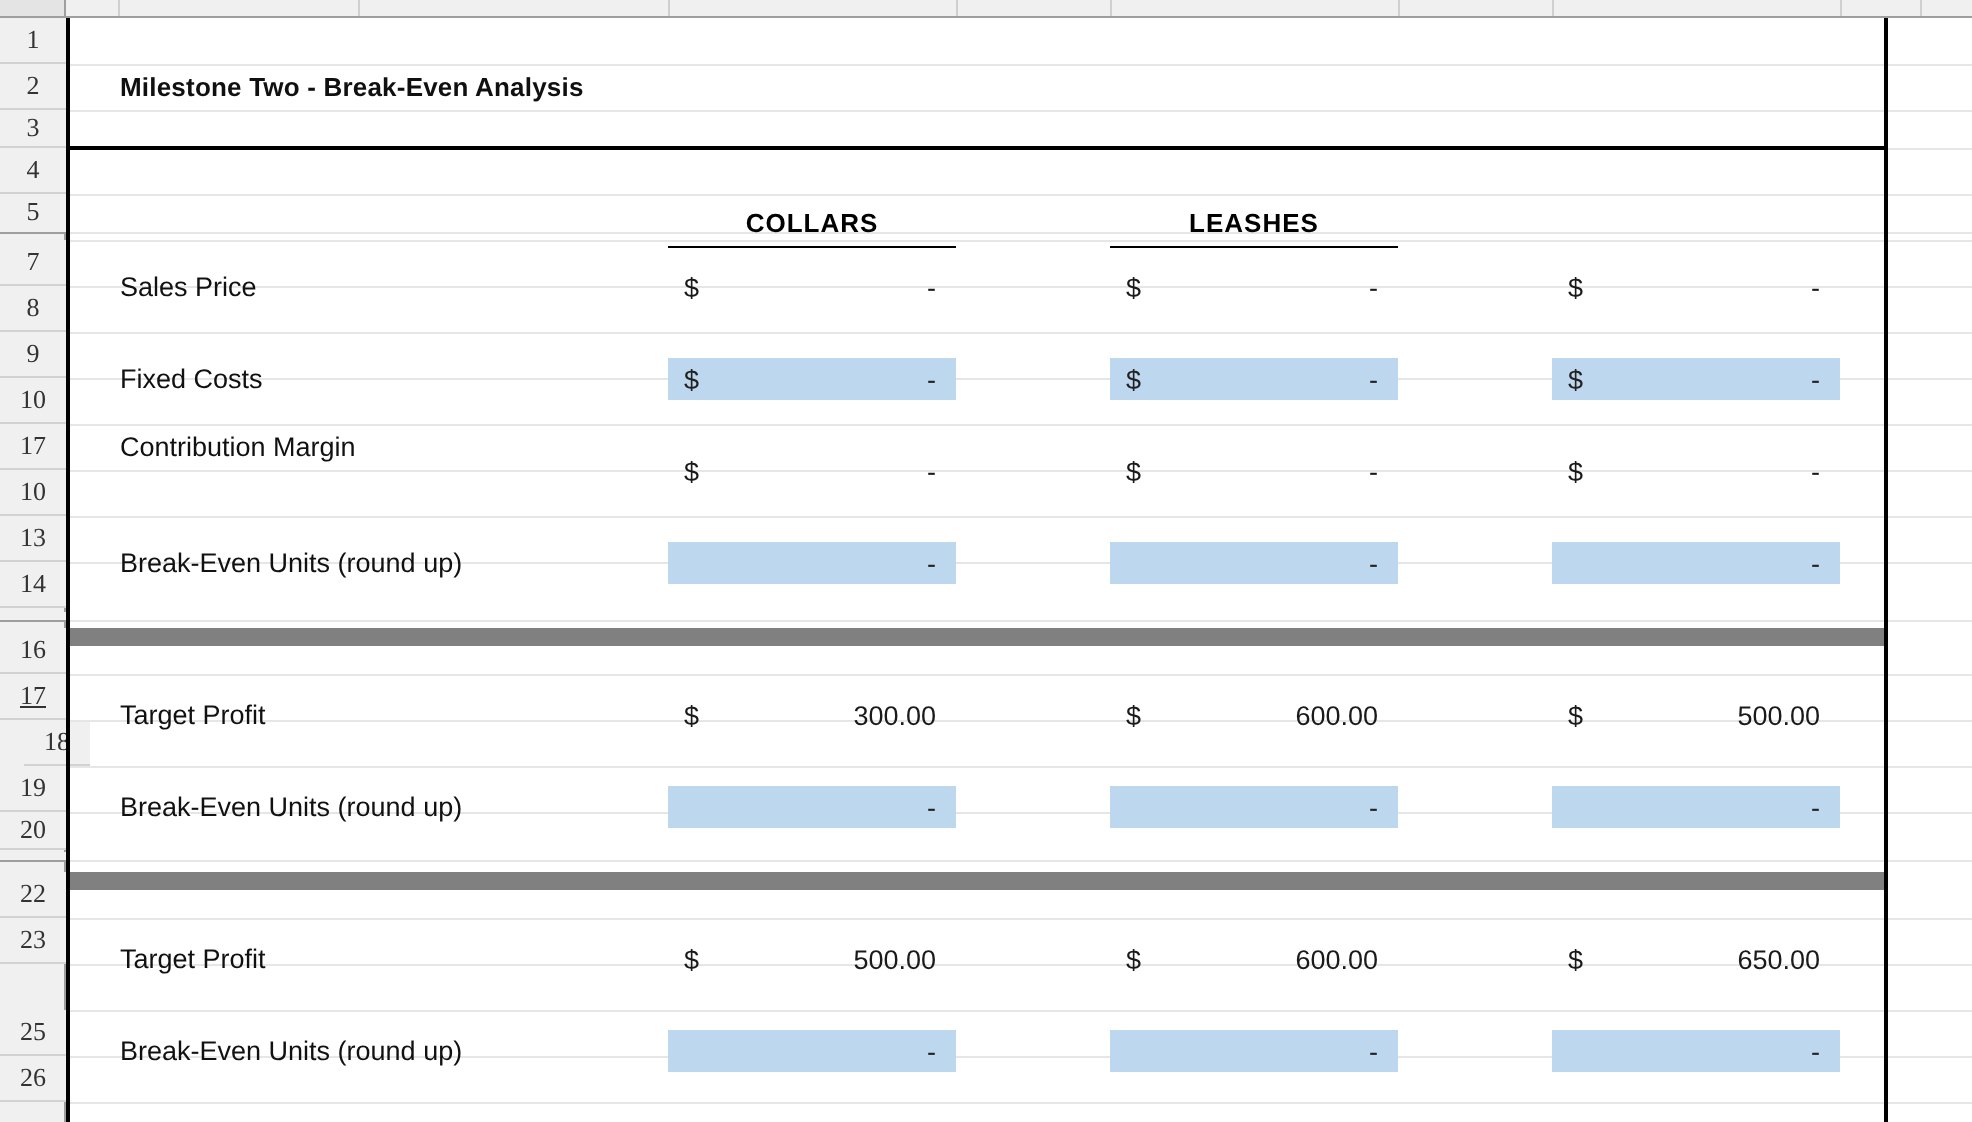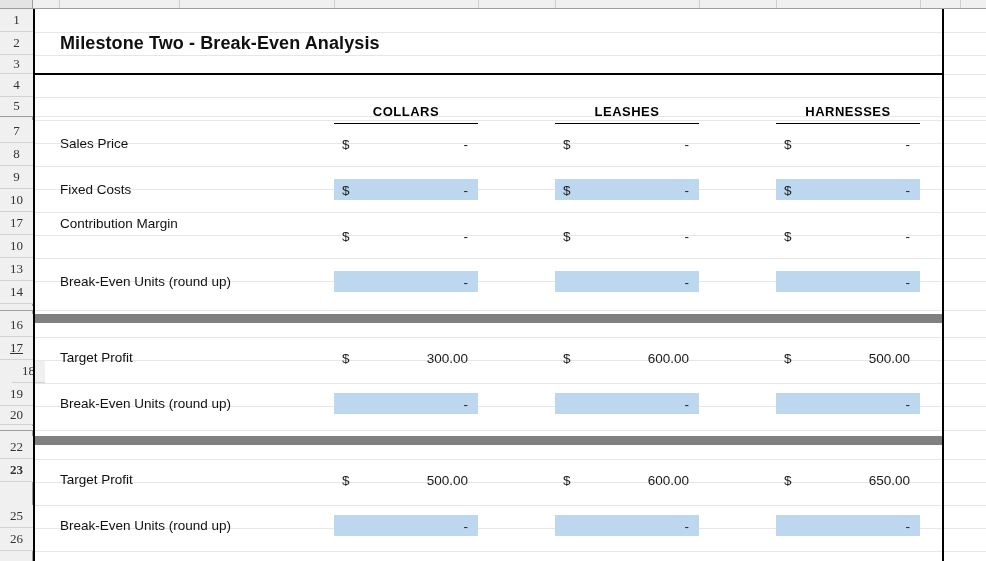--- a/index.html
+++ b/index.html
@@ -45,21 +45,21 @@
 
   
   .frame-top{position:absolute;left:33px;top:73px;width:911px;height:2px;background:#000;}
   .frame-left{position:absolute;left:33px;top:9px;width:2px;height:552px;background:#000;}
   .frame-right{position:absolute;left:942px;top:9px;width:2px;height:552px;background:#000;}
 
   
   .cell{position:absolute;box-sizing:border-box;font-size:13.5px;color:#000;
         display:flex;align-items:center;}
   .title{
-    font-size:18px;font-weight:bold;color:#101010;letter-spacing:.1px;
+    font-size:13px;font-weight:bold;color:#101010;letter-spacing:.1px;
   }
   .rowlabel{font-size:13.5px;color:#111;}
   .colhead{
     font-weight:bold;font-size:13px;letter-spacing:.5px;color:#000;
     justify-content:center;border-bottom:1.6px solid #000;
   }
   .money{position:absolute;box-sizing:border-box;font-size:13.5px;color:#1a1a1a;}
   .money .sym{position:absolute;left:8px;top:50%;transform:translateY(-50%);}
   .money .val{position:absolute;right:10px;top:50%;transform:translateY(-50%);}
   .money.fill{background:#bdd7ee;}
@@ -100,21 +100,21 @@
       <div class="rowhdr" style="top: 212px; height: 23px;">17</div>
       <div class="rowhdr" style="top: 235px; height: 23px;">10</div>
       <div class="rowhdr" style="top: 258px; height: 23px;">13</div>
       <div class="rowhdr" style="top: 281px; height: 23px;">14</div>
       <div class="rowhdr" style="top: 314px; height: 23px;">16</div>
       <div class="rowhdr" style="top: 337px; height: 23px; text-decoration: underline;">17</div>
       <div class="rowhdr" style="top: 360px; height: 23px; margin-left: 12px;">18</div>
       <div class="rowhdr" style="top: 383px; height: 23px;">19</div>
       <div class="rowhdr" style="top: 406px; height: 19px;">20</div>
       <div class="rowhdr" style="top: 436px; height: 23px;">22</div>
-      <div class="rowhdr" style="top: 459px; height: 23px; font-weight: bold;">23</div>
+      <div class="rowhdr" style="top: 459px; height: 23px;">23</div>
       <div class="rowhdr" style="top: 482px; height: 23px; margin-top: 28px;">24</div>
       <div class="rowhdr" style="top: 505px; height: 23px;">25</div>
       <div class="rowhdr" style="top: 528px; height: 23px;">26</div>
       <div class="rowhdr hidden-row" style="top: 112px; height: 5px; border-bottom: 1px solid rgb(158, 158, 158);"></div>
       <div class="rowhdr hidden-row" style="top: 306px; height: 5px; border-bottom: 1px solid rgb(158, 158, 158);"></div>
       <div class="rowhdr hidden-row" style="top: 426px; height: 5px; border-bottom: 1px solid rgb(158, 158, 158);"></div>
     </div>
 
   <div id="gridlines">
       <div class="gridline" style="top: 32px;"></div>
@@ -144,21 +144,20 @@
     </div>
 
   <div class="frame-top"></div>
   <div class="frame-left"></div>
   <div class="frame-right"></div>
 
   <div class="cell title" style="left:60px;top:30px;width:520px;height:26px;">Milestone Two - Break-Even Analysis</div>
 
   <div class="cell colhead" style="left:555px;top:100px;width:144px;height:24px;">LEASHES</div>
   <div class="cell colhead" style="left:334px;top:100px;width:144px;height:24px;">COLLARS</div>
-  <div class="cell colhead" style="left:776px;top:100px;width:144px;height:24px;">HARNESSES</div>
 
   <div class="graybar" style="left:35px;top:314px;width:907px;"></div>
   <div class="graybar" style="left:35px;top:436px;width:907px;"></div>
 
   <div id="datarows">
       <div class="cell rowlabel" style="left: 60px; top: 132px; width: 270px; height: 23px;">Sales Price</div>
       <div class="money" style="left: 334px; top: 133px; width: 144px; height: 21px;">
         <span class="sym">$</span>
         <span class="val">-</span>
       </div>

